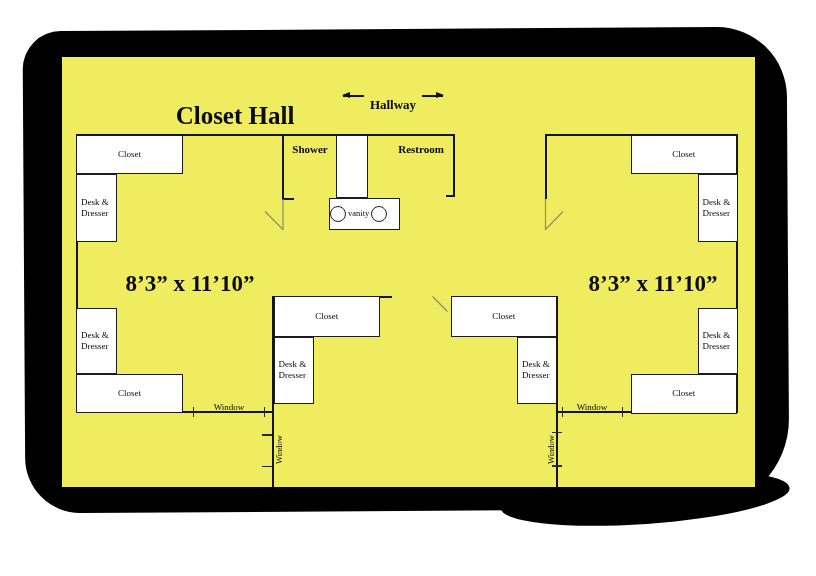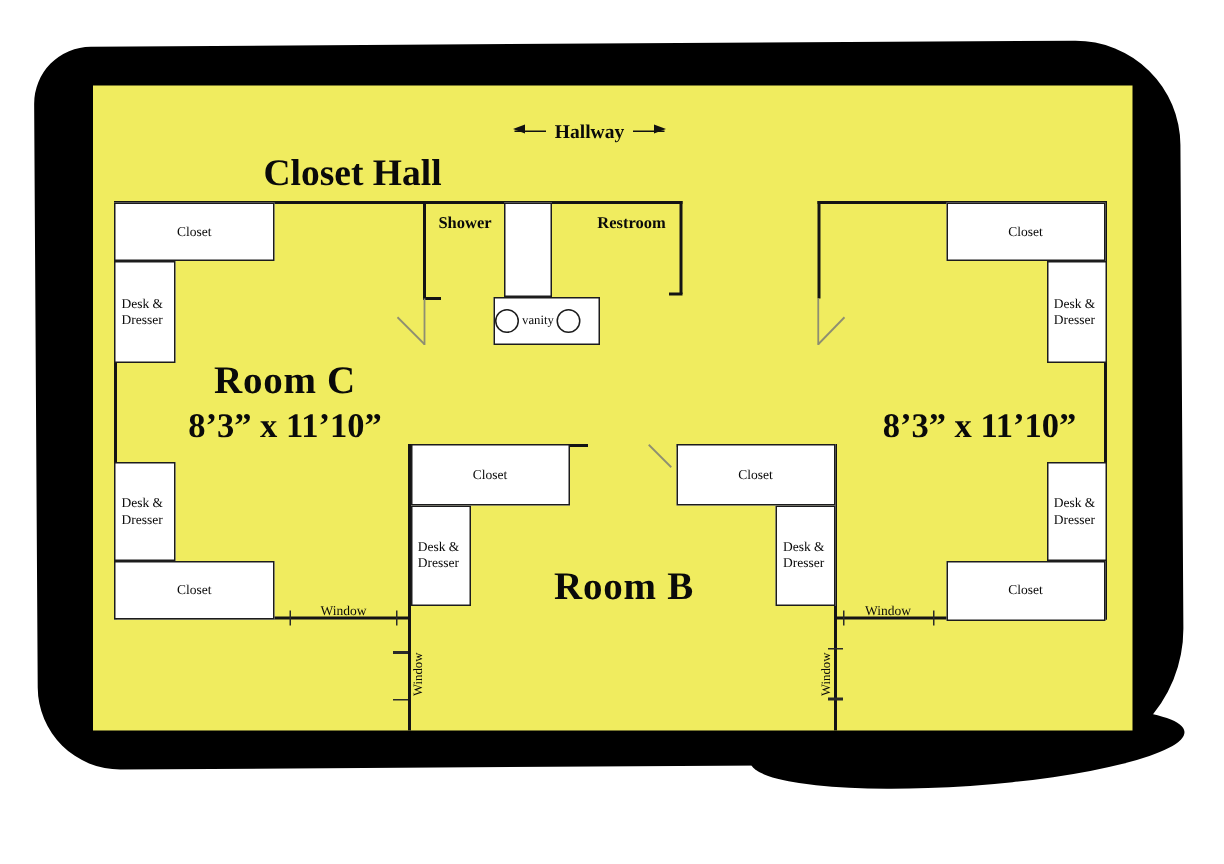--- a/index.html
+++ b/index.html
@@ -30,21 +30,21 @@
   .title{font-size:25px;font-weight:bold;}
   .room-name{font-size:26px;font-weight:bold;letter-spacing:.5px;}
   .room-dims{font-size:23px;font-weight:bold;}
   .bath-lbl{font-size:11px;font-weight:bold;}
   .win-lbl{font-size:9px;}
   .win-lbl-v{position:absolute;display:flex;align-items:center;justify-content:center;
              writing-mode:vertical-rl;transform:rotate(180deg);font-size:8.5px;}
   
   #hallway-row{position:absolute;left:293px;top:81px;width:200px;display:flex;
                align-items:center;justify-content:center;gap:6px;}
-  .hall-label{font-size:13px;font-weight:bold;line-height:1;}
+  .hall-label{font-size:13px;font-weight:bold;line-height:1;margin-top:17px;}
   .h-arrow{position:relative;width:21px;height:1.5px;background:#111;}
   .h-arrow.left::before{content:"";position:absolute;left:-1px;top:-3.3px;width:0;height:0;
                border-right:8px solid #111;border-top:3.8px solid transparent;border-bottom:3.8px solid transparent;}
   .h-arrow.right::before{content:"";position:absolute;right:-1px;top:-3.3px;width:0;height:0;
                border-left:8px solid #111;border-top:3.8px solid transparent;border-bottom:3.8px solid transparent;}
   
   #vanity-box{left:329px;top:197.5px;width:70.5px;height:32px;background:var(--furniture);
               border:1.5px solid #1c1c1c;box-sizing:border-box;position:absolute;
               display:flex;align-items:center;gap:2px;}
   .sink{width:16px;height:16px;border:1.6px solid #1c1c1c;border-radius:50%;
@@ -144,23 +144,21 @@
   <div class="lbl bath-lbl" style="left:368px;top:143px;width:106px">Restroom</div>
 
   <div class="lbl title" style="left:135px;top:102px;width:200px">Closet Hall</div>
 
   <div id="hallway-row">
     <span class="h-arrow left"></span>
     <span class="hall-label">Hallway</span>
     <span class="h-arrow right"></span>
   </div>
 
-  <div class="lbl room-name" style="left:90px;top:239px;width:200px">Room C</div>
   <div class="lbl room-dims" style="left:90px;top:271px;width:200px">8’3” x 11’10”</div>
   <div class="lbl room-dims" style="left:553px;top:271px;width:200px">8’3” x 11’10”</div>
-  <div class="lbl room-name" style="left:316px;top:376px;width:200px">Room B</div>
 
   <div class="lbl win-lbl" style="left:193px;top:401.5px;width:72px">Window</div>
   <div class="lbl win-lbl" style="left:557px;top:401.5px;width:70px">Window</div>
   <div class="win-lbl-v" style="left:272.5px;top:433px;width:11px;height:34px">Window</div>
   <div class="win-lbl-v" style="left:544.5px;top:433px;width:11px;height:34px">Window</div>
 
 </div>
 
 </body></html>

